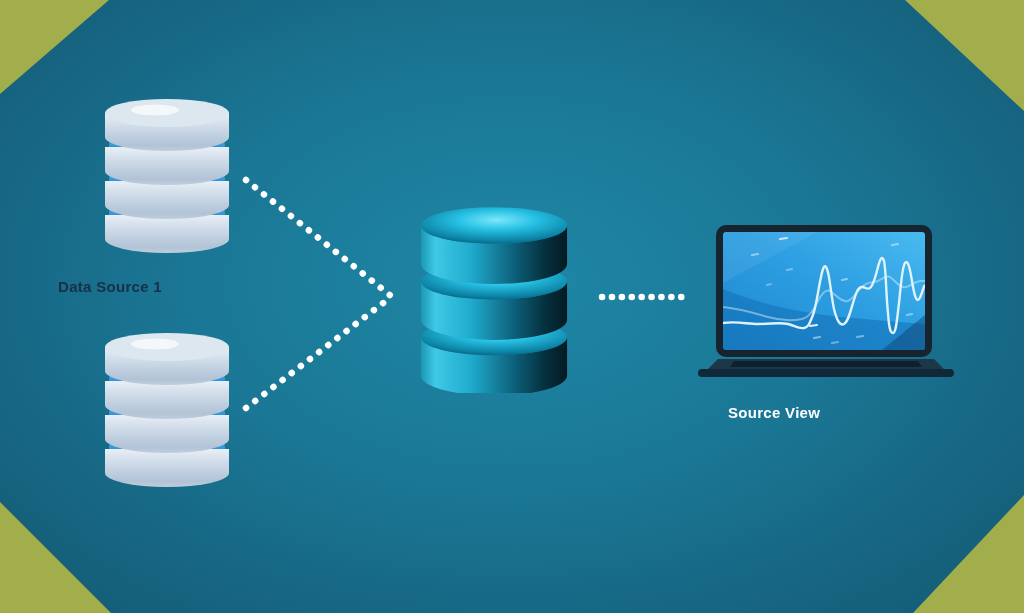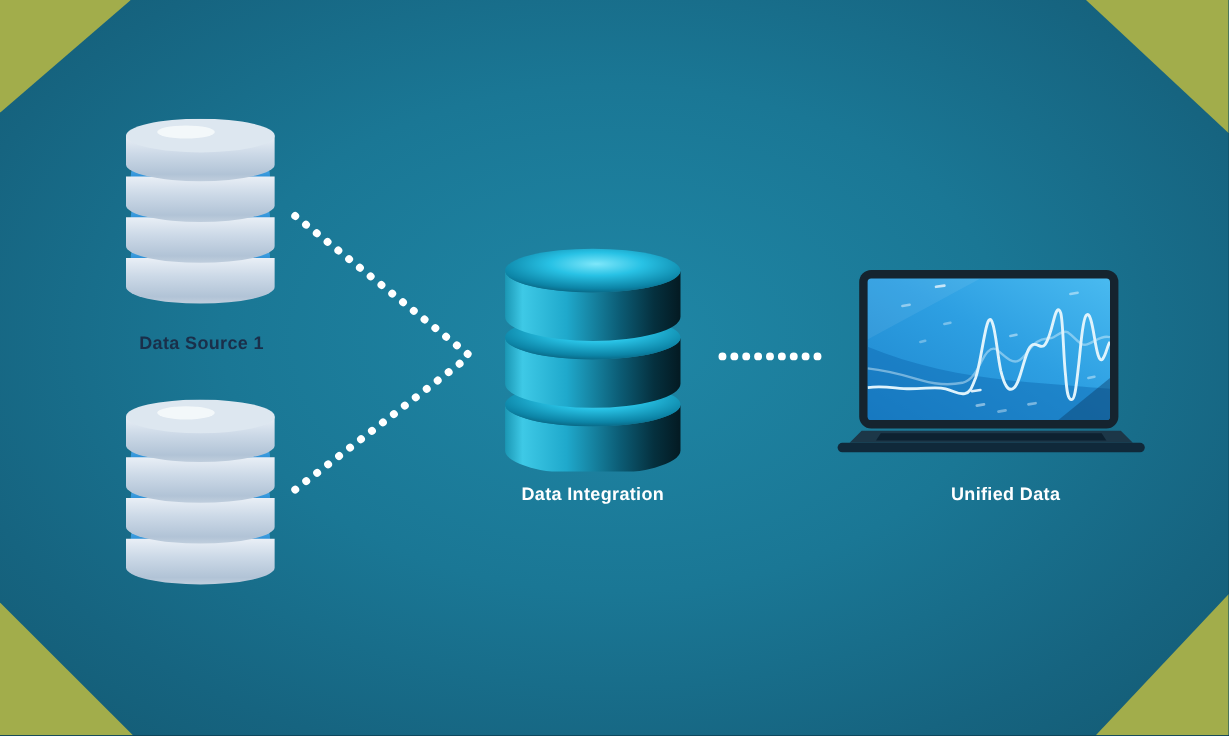--- a/index.html
+++ b/index.html
@@ -8,21 +8,21 @@
     background:radial-gradient(ellipse at 50% 46%, #1f87a6 0%, #1a7795 45%, #166480 78%, #135a73 100%);
     font-family:"Liberation Sans", sans-serif;
   }
   .corner{position:absolute;background:#a2ad4b;}
   .corner.tl{left:0;top:0;width:109px;height:94px;clip-path:polygon(0 0,100% 0,0 100%);}
   .corner.tr{left:905px;top:0;width:119px;height:111px;clip-path:polygon(0 0,100% 0,100% 100%);}
   .corner.bl{left:0;top:502px;width:111px;height:111px;clip-path:polygon(0 0,0 100%,100% 100%);}
   .corner.br{left:913px;top:495px;width:111px;height:118px;clip-path:polygon(100% 0,100% 100%,0 100%);}
   .abs{position:absolute;}
   .node-label{
-    position:absolute;width:220px;text-align:center;
+    position:absolute;width:220px;
     font-size:15px;font-weight:700;letter-spacing:.3px;color:#ffffff;
   }
   .node-label.dark{color:#1a2f4a;}
   svg{display:block;}
 </style>
 </head>
 <body>
 
 <svg width="0" height="0" style="position:absolute" aria-hidden="true">
   <defs>
@@ -103,21 +103,20 @@
 
     <path d="M2,136 V176 A76,21 0 0 0 154,176 V136 A76,19 0 0 1 2,136 Z" fill="url(#gradSegBody)"></path>
     <ellipse cx="78" cy="136" rx="76" ry="19" fill="url(#gradSegTop)"></ellipse>
 
     <path d="M2,78 V118 A76,21 0 0 0 154,118 V78 A76,19 0 0 1 2,78 Z" fill="url(#gradSegBody)"></path>
     <ellipse cx="78" cy="78" rx="76" ry="19" fill="url(#gradSegTop)"></ellipse>
 
     <path d="M2,20 V60 A76,21 0 0 0 154,60 V20 A76,19 0 0 1 2,20 Z" fill="url(#gradSegBody)"></path>
     <ellipse cx="78" cy="20" rx="76" ry="19" fill="url(#gradSegTop)"></ellipse>
   </svg>
-  <div class="node-label" style="left:384px;top:404px">Data Integration</div>
 
   <svg class="abs" style="left:692px;top:225px" width="268" height="152" viewBox="0 0 268 152">
     <defs>
       <clipPath id="scrClip">
           <rect x="31" y="7" width="202" height="118" rx="3"></rect>
         </clipPath>
     </defs>
     <rect x="24" y="0" width="216" height="132" rx="10" fill="#15242f"></rect>
     <rect x="31" y="7" width="202" height="118" rx="3" fill="url(#gradScreen)"></rect>
     <g clip-path="url(#scrClip)">
@@ -150,15 +149,15 @@
         <line x1="140" y1="118" x2="146" y2="117" opacity="0.4"></line>
         <line x1="88" y1="14" x2="95" y2="13" opacity="0.8"></line>
         <line x1="118" y1="101" x2="125" y2="100" opacity="0.95"></line>
       </g>
     </g>
 
     <path d="M26,134 L242,134 L252,144 L16,144 Z" fill="#1c3748"></path>
     <path d="M42,136 L226,136 L230,142 L38,142 Z" fill="#0d2130"></path>
     <rect x="6" y="144" width="256" height="8" rx="4" fill="#10293a"></rect>
   </svg>
-  <div class="node-label" style="left:728px;top:404px">Unified Data</div>
+  <div class="node-label" style="left:728px;top:404px">Source View</div>
 
 </div>
 
 </body></html>

